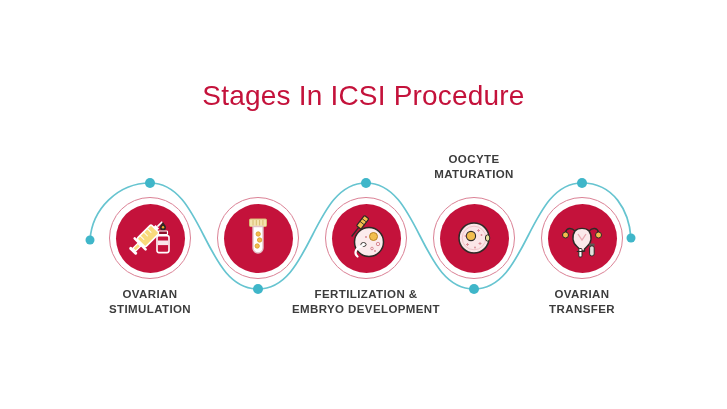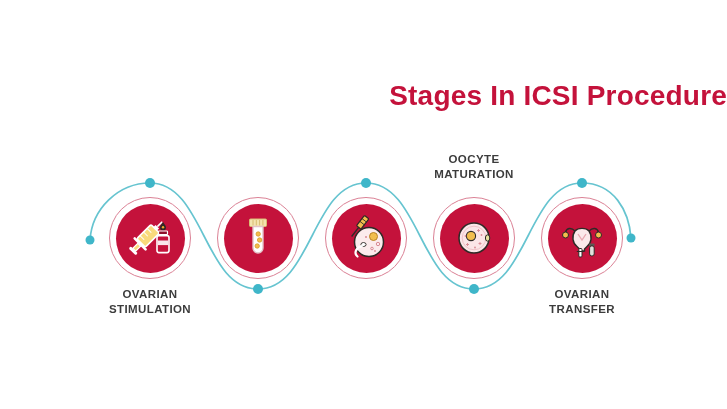--- a/index.html
+++ b/index.html
@@ -11,21 +11,21 @@
     --background:#FFFFFF;
   }
   html,body{margin:0;padding:0;}
   body{font-family:"Liberation Sans",sans-serif;background:#fff;}
   .canvas{
     position:relative;width:727px;height:409px;background:var(--background);
     overflow:hidden;
   }
   .title{
     position:absolute;left:0;top:80px;width:100%;
-    text-align:right;font-size:28px;font-weight:700;color:var(--crimson);
+    text-align:center;font-size:28px;font-weight:400;color:var(--crimson);
     letter-spacing:0.2px;
   }
   svg.flow{position:absolute;left:0;top:0;}
   .flow-path{stroke:var(--teal-line);stroke-width:1.7;fill:none;}
   .flow-dot{fill:var(--teal-dot);}
   .stage{
     position:absolute;top:197px;width:82px;height:82px;border-radius:50%;
     border:1.5px solid var(--ring);box-sizing:border-box;
     display:flex;align-items:center;justify-content:center;background:#fff;
   }
@@ -113,20 +113,22 @@
           <rect x="14.2" y="0.5" width="5.6" height="13" rx="1" fill="#F2BE4D" stroke="#2E2A26" stroke-width="1.2"></rect>
           <line x1="14.2" y1="4.5" x2="19.8" y2="4.5" stroke="#2E2A26" stroke-width="0.8"></line>
           <line x1="14.2" y1="8" x2="19.8" y2="8" stroke="#2E2A26" stroke-width="0.8"></line>
           <line x1="17" y1="13.5" x2="17" y2="25" stroke="#2E2A26" stroke-width="1.4"></line>
         </g>
         <ellipse cx="21.5" cy="30.5" rx="2.6" ry="2" fill="#FFFFFF" stroke="#2E2A26" stroke-width="0.9"></ellipse>
         <path d="M20 32 q-4.5 1 -6 4.5 q-1.5 3.5 1.5 6" fill="none" stroke="#FFFFFF" stroke-width="2.2" stroke-linecap="round"></path>
       </svg>
     </div>
   </div>
+  <div class="stage-label below" style="left:266px">FERTILIZATION &amp;
+EMBRYO DEVELOPMENT</div>
 
   <div class="stage" style="left:433px">
     <div class="disc">
       <svg width="48" height="48" viewBox="0 0 48 48">
         <circle cx="24" cy="24" r="15" fill="#FBE5E7" stroke="#2E2A26" stroke-width="1.5"></circle>
         <circle cx="24" cy="24" r="11.8" fill="none" stroke="#EFC3C8" stroke-width="1"></circle>
         <circle cx="21" cy="22" r="4.6" fill="#F2BE4D" stroke="#2E2A26" stroke-width="1.1"></circle>
         <ellipse cx="37.6" cy="24" rx="2.2" ry="3.2" fill="#E9E2A0" stroke="#2E2A26" stroke-width="1"></ellipse>
         <path d="M27 16.5 h3 M28.5 15 v3" stroke="#D98A94" stroke-width="0.9"></path>
         <path d="M28.5 29.5 h3 M30 28 v3" stroke="#D98A94" stroke-width="0.9"></path>

